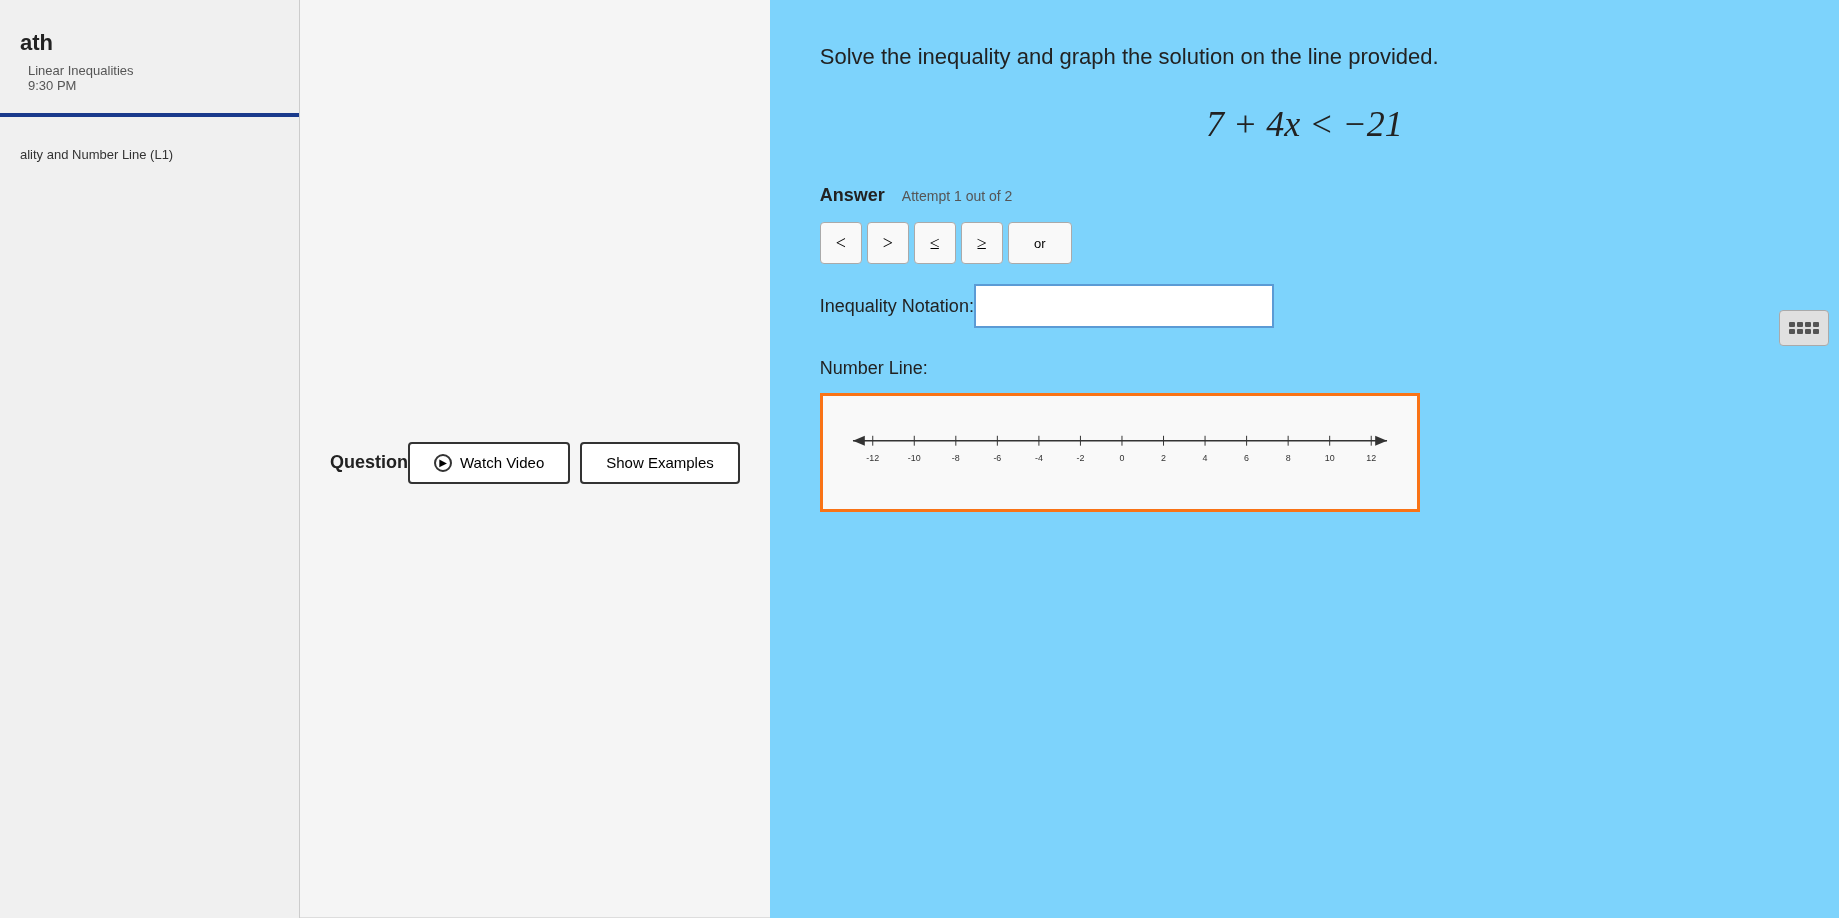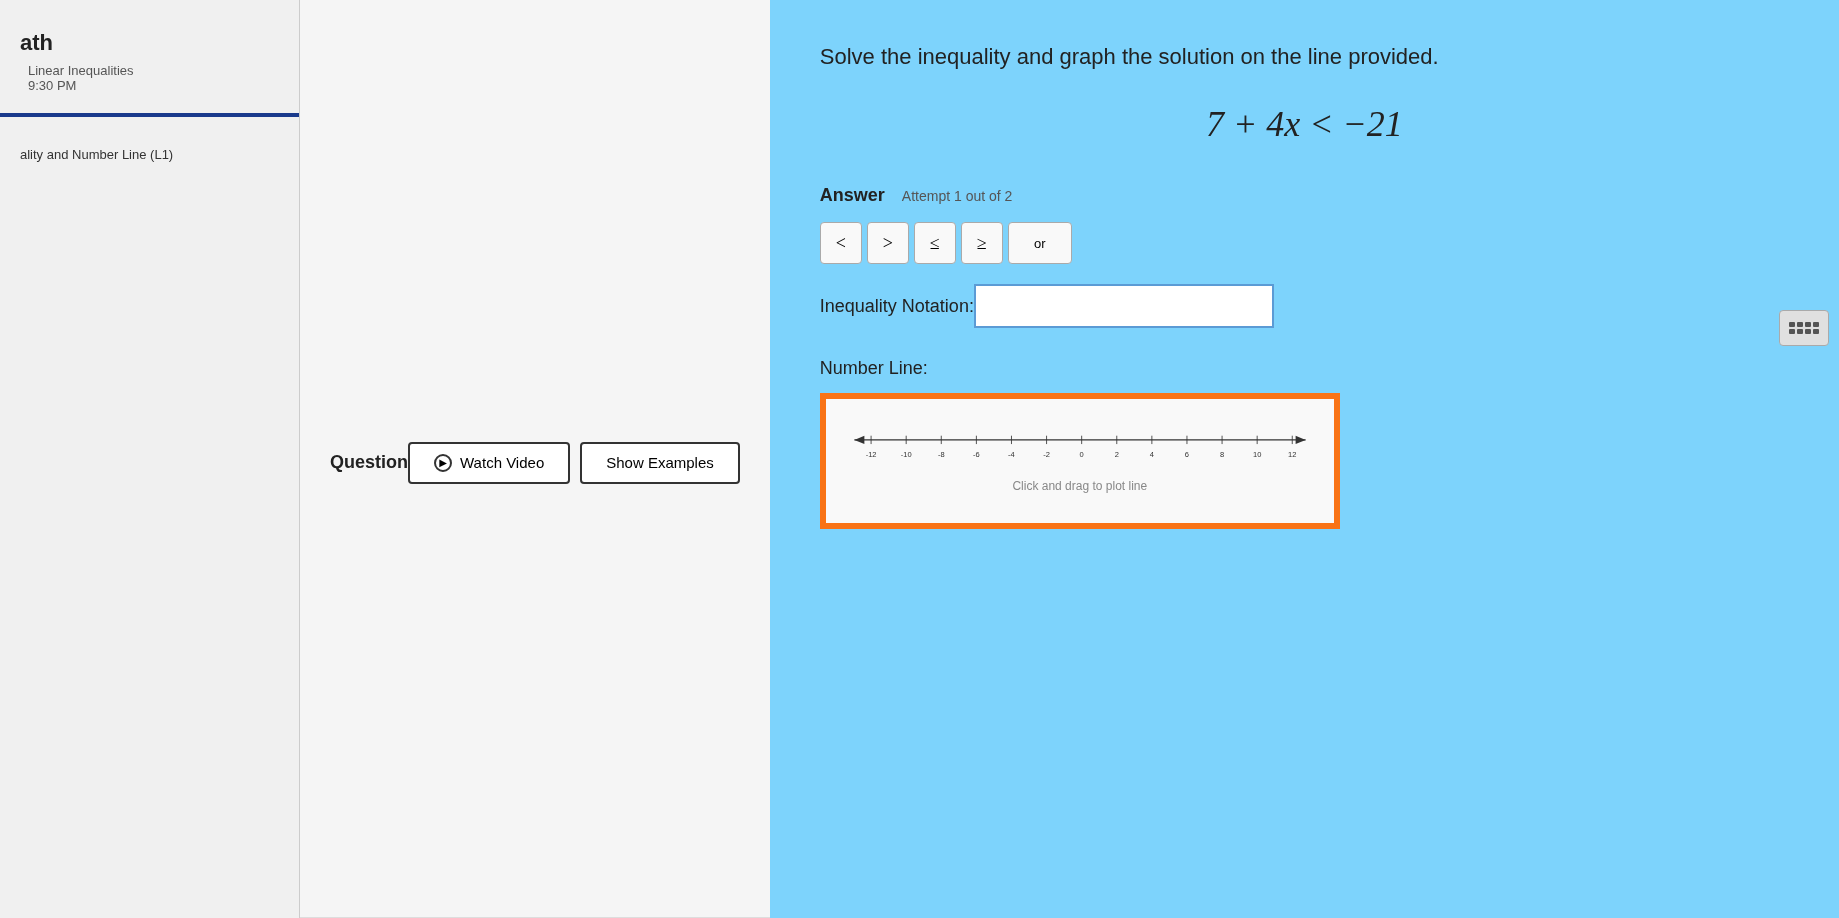--- a/index.html
+++ b/index.html
@@ -213,22 +213,22 @@
     }
 
     .number-line-label {
       font-size: 18px;
       color: #222;
       font-family: Arial, sans-serif;
       margin-bottom: 14px;
     }
 
     .number-line-container {
-      width: 520px;
-      border: 6px solid #f97316;
+      width: 600px;
+      border: 3px solid #f97316;
       background: #f9f9f9;
       padding: 20px 20px 30px 20px;
       position: relative;
     }
 
     .number-line-svg {
       width: 100%;
     }
 
     .number-line-hint {
@@ -369,21 +369,20 @@
 
             <line x1="450" y1="20" x2="450" y2="30" stroke="#333" stroke-width="1"></line>
             <text x="450" y="45" text-anchor="middle" font-size="9" font-family="Arial" fill="#333">8</text>
 
             <line x1="492" y1="20" x2="492" y2="30" stroke="#333" stroke-width="1"></line>
             <text x="492" y="45" text-anchor="middle" font-size="9" font-family="Arial" fill="#333">10</text>
 
             <line x1="534" y1="20" x2="534" y2="30" stroke="#333" stroke-width="1"></line>
             <text x="534" y="45" text-anchor="middle" font-size="9" font-family="Arial" fill="#333">12</text>
           </svg>
-          <div class="number-line-hint">Click and drag to plot line</div>
         </div>
       </div>
 
     </div>
   </div>
 </div>
 
 <div class="keyboard-icon">
   <div class="keyboard-icon-inner">
     <div class="key-dot"></div>

